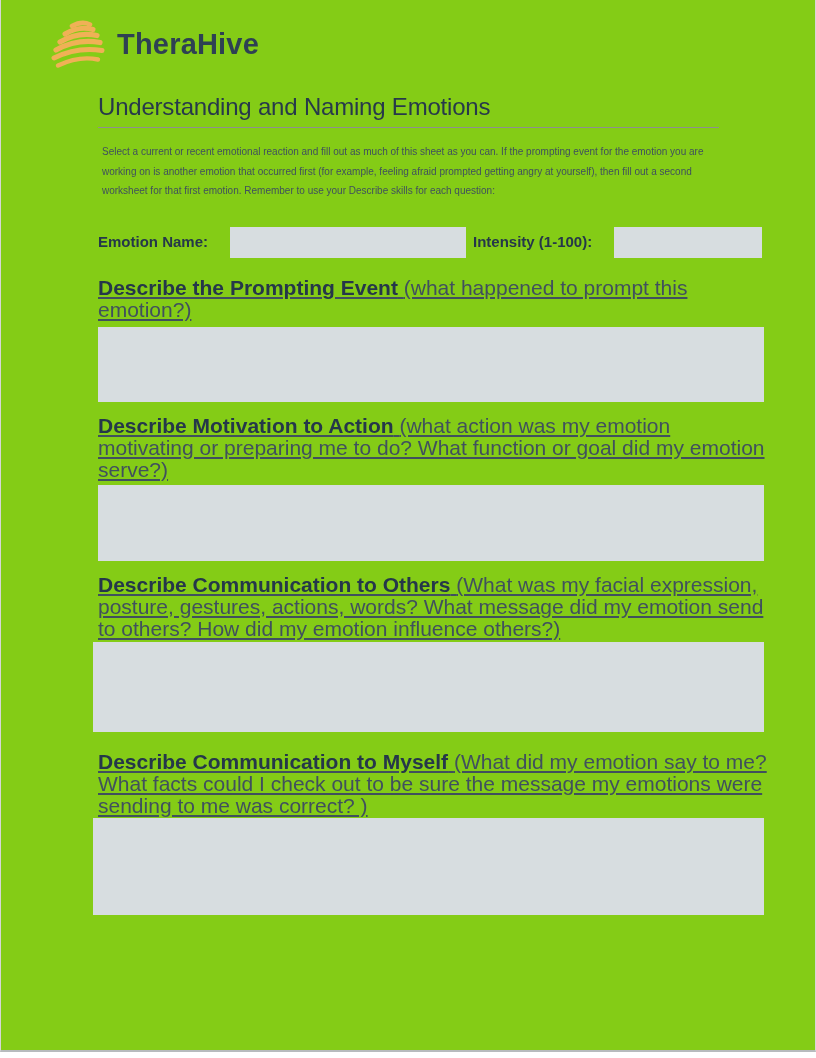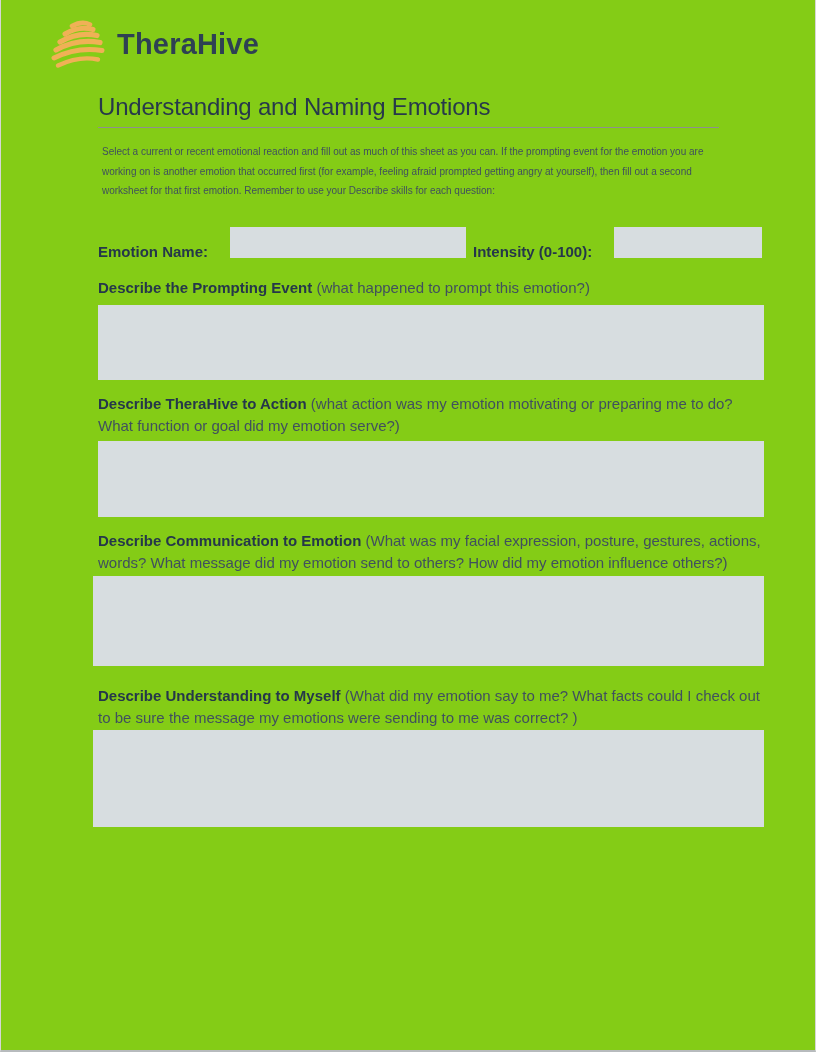--- a/index.html
+++ b/index.html
@@ -62,21 +62,21 @@
     color: #40505e;
   }
   
   .emotion-row {
     position: relative;
     margin-top: 26px;
     height: 31px;
   }
   .emotion-row .field-label {
     position: absolute;
-    top: 16px;
+    top: 6px;
     font-size: 15px;
     font-weight: 700;
     color: #25374a;
     white-space: nowrap;
   }
   .lbl-emotion { left: 0; }
   .lbl-intensity { left: 375px; }
   .emotion-row input {
     position: absolute;
     top: 0;
@@ -88,23 +88,24 @@
     color: #2c3e50;
     padding: 0 8px;
     box-sizing: border-box;
   }
   .inp-emotion { left: 132px; width: 236px; }
   .inp-intensity { left: 516px; width: 148px; }
   
   .sec-head {
     margin: 0;
     width: 671px;
-    font-size: 15px;
+    font-size: 21px;
     line-height: 22px;
     color: #40505e;
+    text-decoration: underline;
   }
   .sec-head strong { color: #25374a; font-weight: 700; }
   .sec1 .sec-head { margin-top: 19px; }
   .sec2 .sec-head { margin-top: 13px; }
   .sec3 .sec-head { margin-top: 13px; }
   .sec4 .sec-head { margin-top: 19px; }
   textarea.answer-box {
     display: block;
     border: none;
     outline: none;
@@ -144,38 +145,38 @@
   <main class="content">
 
     <h1 class="page-title">Understanding and Naming Emotions</h1>
     <hr class="title-rule">
 
     <p class="intro">Select a current or recent emotional reaction and fill out as much of this sheet as you can. If the prompting event for the emotion you are working on is another emotion that occurred first (for example, feeling afraid prompted getting angry at yourself), then fill out a second worksheet for that first emotion. Remember to use your Describe skills for each question:</p>
 
     <div class="emotion-row">
       <span class="field-label lbl-emotion">Emotion Name:</span>
       <input class="inp-emotion" type="text" value="" style="">
-      <span class="field-label lbl-intensity">Intensity (0-100):</span>
+      <span class="field-label lbl-intensity">Intensity (1-100):</span>
       <input class="inp-intensity" type="text" value="" style="">
     </div>
 
     <section class="sec1">
       <p class="sec-head"><strong>Describe the Prompting Event</strong> <span>(what happened to prompt this emotion?)</span></p>
       <textarea class="answer-box" style=""></textarea>
     </section>
 
     <section class="sec2">
-      <p class="sec-head"><strong>Describe TheraHive to Action</strong> <span>(what action was my emotion motivating or preparing me to do? What function or goal did my emotion serve?)</span></p>
+      <p class="sec-head"><strong>Describe Motivation to Action</strong> <span>(what action was my emotion motivating or preparing me to do? What function or goal did my emotion serve?)</span></p>
       <textarea class="answer-box" style=""></textarea>
     </section>
 
     <section class="sec3">
-      <p class="sec-head"><strong>Describe Communication to Emotion</strong> <span>(What was my facial expression, posture, gestures, actions, words? What message did my emotion send to others? How did my emotion influence others?)</span></p>
+      <p class="sec-head"><strong>Describe Communication to Others</strong> <span>(What was my facial expression, posture, gestures, actions, words? What message did my emotion send to others? How did my emotion influence others?)</span></p>
       <textarea class="answer-box" style=""></textarea>
     </section>
 
     <section class="sec4">
-      <p class="sec-head"><strong>Describe Understanding to Myself</strong> <span>(What did my emotion say to me? What facts could I check out to be sure the message my emotions were sending to me was correct? )</span></p>
+      <p class="sec-head"><strong>Describe Communication to Myself</strong> <span>(What did my emotion say to me? What facts could I check out to be sure the message my emotions were sending to me was correct? )</span></p>
       <textarea class="answer-box" style=""></textarea>
     </section>
 
   </main>
 </div>
 
 </body></html>

